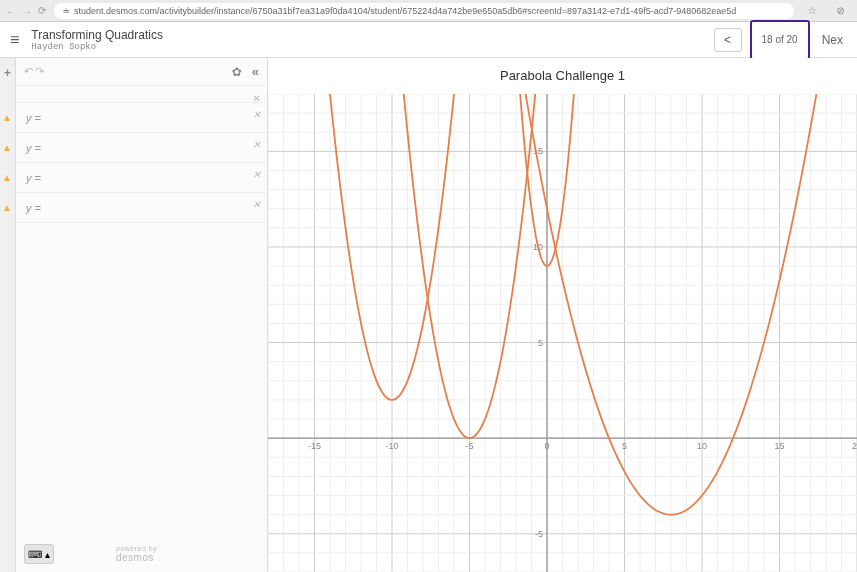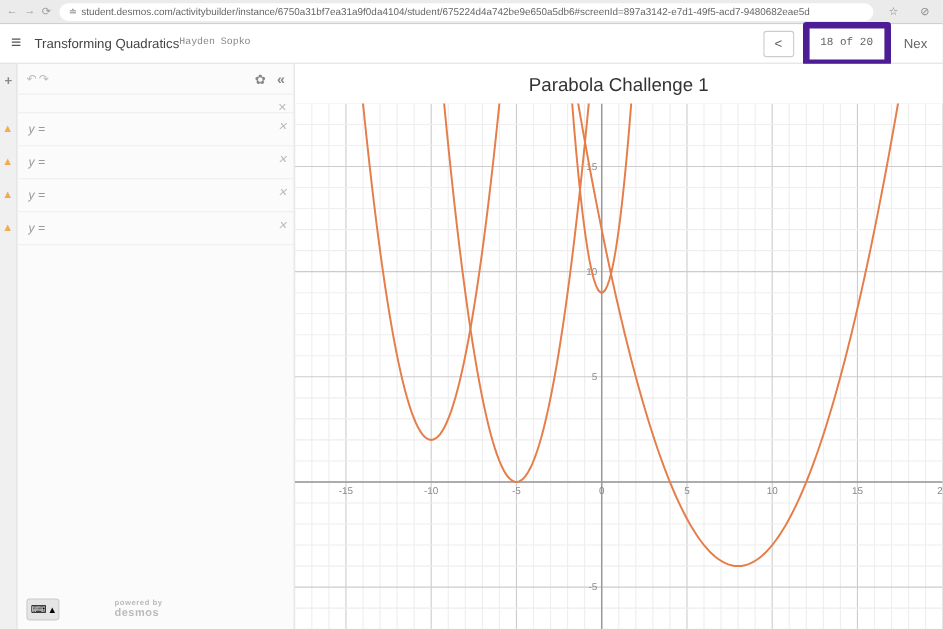--- a/index.html
+++ b/index.html
@@ -39,32 +39,32 @@
     .star-icon { margin-left: 8px; padding: 2px 6px; color: #888;}
     .header {
       height: 36px;
       background: #fff;
       display: flex;
       align-items: center;
       padding: 0 10px;
       border-bottom: 1px solid #ddd;
     }
     .menu-icon { font-size: 16px; color: #555; margin-right: 12px; cursor:pointer;}
-    .header-titles { display: flex; flex-direction: row; }
+    .header-titles { display: flex; flex-direction: column; }
     .activity-title { font-size: 12px; color: #444; font-weight: 500;}
     .student-name { font-size: 9px; color: #888; font-family: Liberation Mono, monospace; }
     .header-right { margin-left: auto; display: flex; align-items: center; gap: 8px;}
     .prev-btn {
       width: 28px; height: 24px; background:#fff; border:1px solid #ccc;
       border-radius:3px; display:flex; align-items:center; justify-content:center;
       font-size:12px; color:#555; cursor:pointer;
     }
     .page-indicator {
-      height:40px; padding:0 10px; background:#fff; border:6px solid #4c1d95;
-      border-radius:3px; display:flex; align-items:center; font-size:10px; color:#666;font-family:Liberation Mono, monospace;
+      height:40px; padding:0 10px; background:#fff; border:2px solid #4c1d95;
+      border-radius:3px; display:flex; align-items:center; font-size:10px; color:#666;
     }
     .next-btn { font-size:12px; color:#666; padding:0 4px;}
     .content { display: flex; height: calc(100% - 58px); }
     .plus-col {
       width: 16px; background:#f0f0f0; border-right:1px solid #ddd;
       display:flex; flex-direction:column; align-items:center; padding-top:8px;
     }
     .plus-btn { font-size: 12px; color:#888; font-weight:bold; cursor:pointer;}
     .left-panel {
       width: 252px;
@@ -98,25 +98,25 @@
       position:absolute; left:-14px; font-size:10px; color:#f0ad4e; font-style:normal;
     }
     .desmos-footer {
       margin-top:auto; padding:8px; display:flex; align-items:center; gap:10px;
     }
     .kbd-btn {
       width:30px; height:20px; background:#e5e5e5; border:1px solid #ccc;
       border-radius:3px; display:flex; align-items:center; justify-content:center;
       font-size:10px; cursor:pointer;
     }
-    .desmos-logo { font-size:10px; color:#bbb; letter-spacing:0.5px; margin-left:40px;font-weight:bold;}
+    .desmos-logo { font-size:10px; color:#bbb; letter-spacing:0.5px; margin-left:52px;}
     .desmos-logo .pwd { font-size:7px;}
     .graph-area { flex:1; position:relative; background:#fff; }
     .graph-title {
-      text-align:center; font-size:17px; color:#333; padding:10px 0 6px;
+      text-align:center; font-size:13px; color:#333; padding:10px 0 6px;
     }
     .graph-canvas { position:absolute; top:36px; left:0; right:0; bottom:0;}
     svg.grid { width:100%; height:100%; }
     .grid-line-minor { stroke:#eee; stroke-width:1; }
     .grid-line-major { stroke:#ccc; stroke-width:1; }
     .axis { stroke:#999; stroke-width:1.3; }
     .tick-label { font-size:9px; fill:#888; }
     .parabola { stroke:#e67e4a; stroke-width:1.8; fill:none; }
   </style>
 </head>

